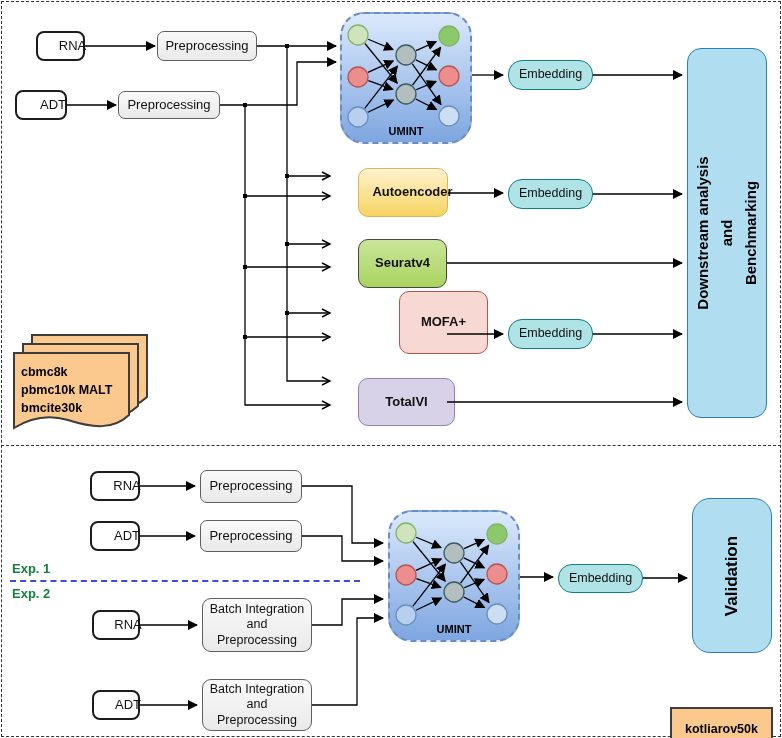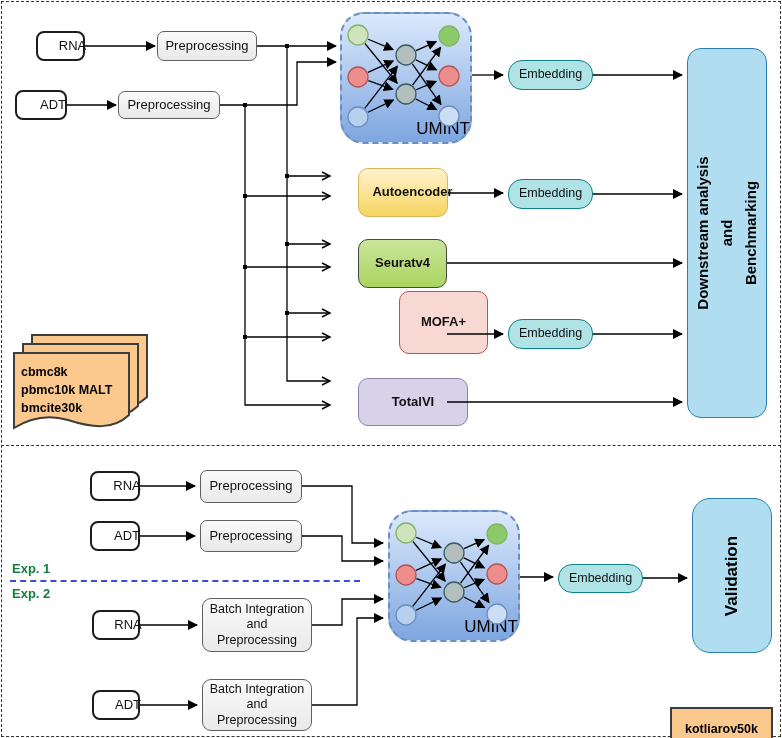--- a/index.html
+++ b/index.html
@@ -9,22 +9,22 @@
                 border:1.5px dashed #333;}
   .panel-divider{position:absolute;left:1px;top:445px;width:780px;height:0;
                  border-top:1.5px dashed #333;}
   .exp-divider{position:absolute;left:10px;top:580px;width:350px;height:0;
                border-top:2px dashed #3b4bdc;}
   .box{position:absolute;box-sizing:border-box;display:flex;align-items:center;
        justify-content:center;text-align:center;font-size:13px;line-height:1.25;}
   .io{background:#fff;border:2px solid #1c1c1c;border-radius:8px;padding-left:24px;}
   .grey{background:linear-gradient(#fafafa,#e9e9e9);border:1.5px solid #5f5f5f;border-radius:7px;}
   .umint{background:linear-gradient(#dbe9fc,#7ea6e0);border:2px dashed #6c8ebf;border-radius:24px;}
-  .umint-label{position:absolute;left:0;right:0;bottom:3px;text-align:right;
-               font-weight:normal;font-size:17px;color:#000;}
+  .umint-label{position:absolute;left:0;right:0;bottom:3px;text-align:center;
+               font-weight:bold;font-size:11px;color:#000;}
   .embedding{background:#b0e3e6;border:1.5px solid #0e8088;border-radius:14px;font-size:12.5px;}
   .autoenc{background:linear-gradient(#fff3cf,#f6d460);border:1.5px solid #d6b656;border-radius:10px;font-weight:bold;padding-left:19px;}
   .seurat{background:linear-gradient(#c9e59a,#aad45f);border:1.5px solid #464646;border-radius:10px;font-weight:bold;}
   .mofa{background:#f8d8d3;border:1.5px solid #b85450;border-radius:10px;font-weight:bold;}
   .totalvi{background:#d8d2e9;border:1.5px solid #9181b1;border-radius:10px;font-weight:bold;}
   .bigblue{background:#b1ddf0;border:1.5px solid #2d7fb0;border-radius:14px;}
   .vtext{position:absolute;left:50%;top:50%;transform:translate(-50%,-50%) rotate(-90deg);
          text-align:center;font-weight:bold;color:#000;}
   .exp-label{position:absolute;font-weight:bold;font-size:13px;color:#15803d;}
   .preline{white-space:pre-line;}
@@ -60,21 +60,21 @@
 
   <div class="box autoenc" style="left:358px;top:168px;width:90px;height:49px;">
     <span>Autoencoder</span>
   </div>
   <div class="box seurat" style="left:358px;top:239px;width:89px;height:49px;justify-content:center;">
     <span>Seuratv4</span>
   </div>
   <div class="box mofa" style="left:358px;top:291px;width:89px;height:63px;margin-left:41px;">
     <span>MOFA+</span>
   </div>
-  <div class="box totalvi" style="left:358px;top:378px;width:110px;height:48px;">
+  <div class="box totalvi" style="left:358px;top:378px;width:97px;height:48px;">
     <span>TotalVI</span>
   </div>
 
   <div class="box embedding" style="left:508px;top:60px;width:85px;height:30px;">
     <span>Embedding</span>
   </div>
   <div class="box embedding" style="left:508px;top:179px;width:85px;height:30px;">
     <span>Embedding</span>
   </div>
   <div class="box embedding" style="left:508px;top:319px;width:85px;height:30px;">

